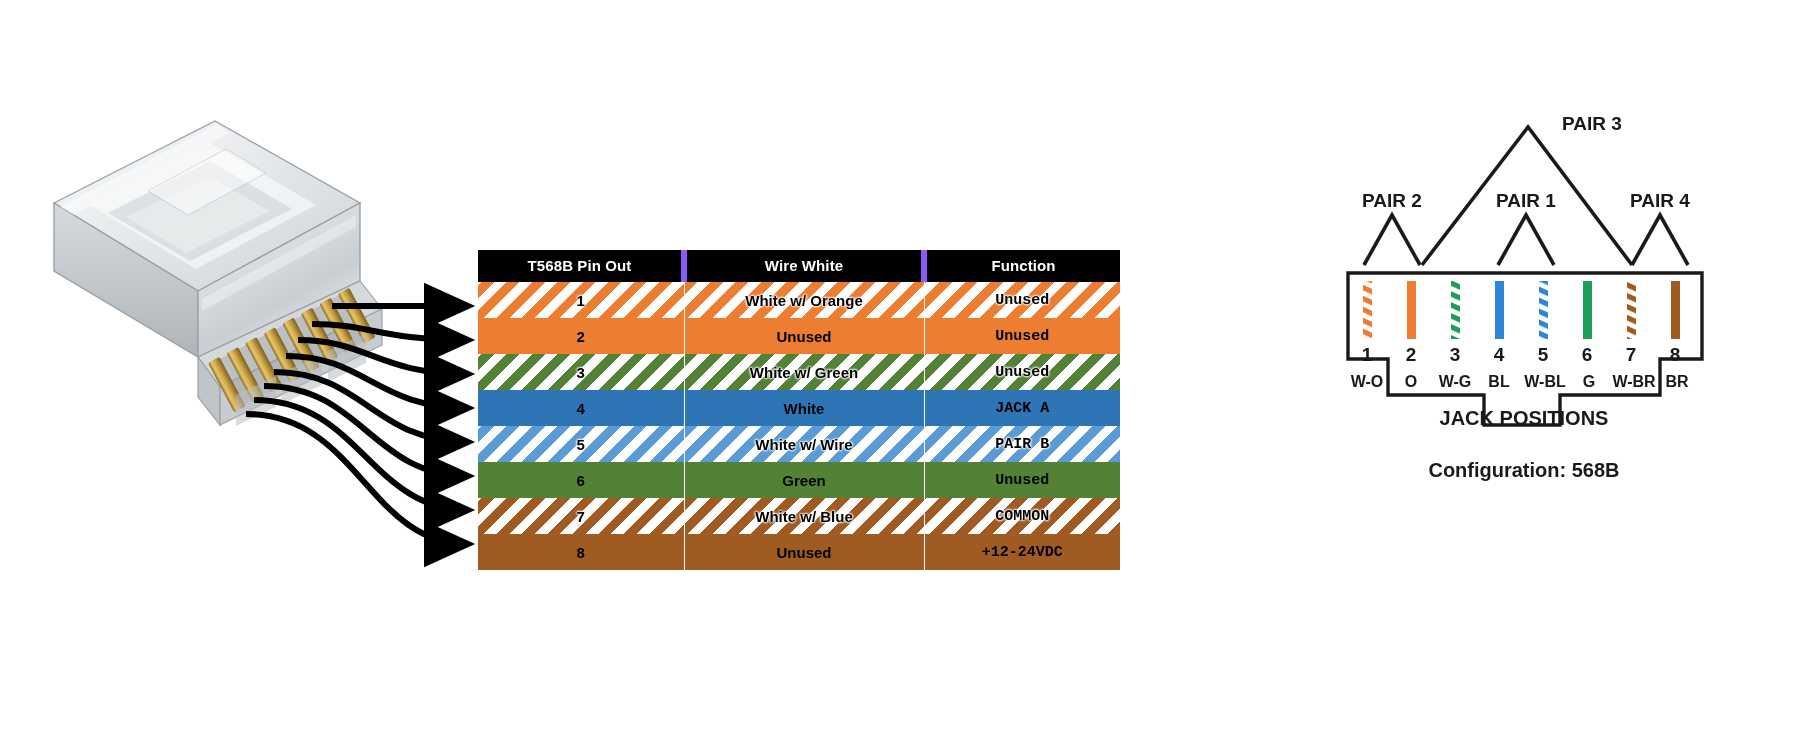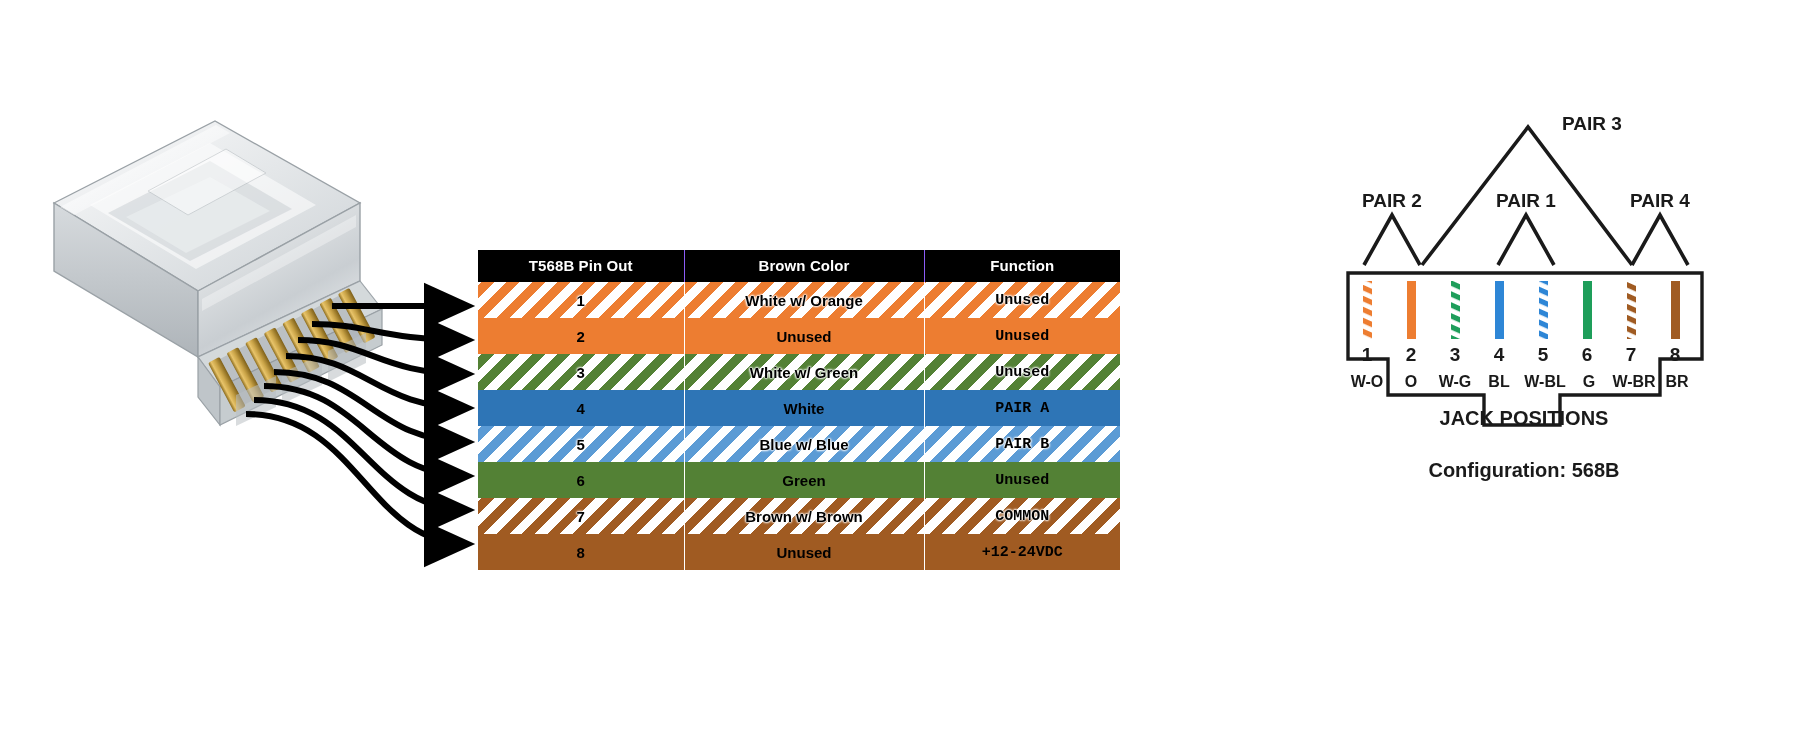--- a/index.html
+++ b/index.html
@@ -26,21 +26,21 @@
     width:642px;
     border-collapse:collapse;
     table-layout:fixed;
   }
   #pinout-table th{
     background:#000000;color:#ffffff;
     font-size:15px;font-weight:bold;
     padding:7px 0 8px 0;
     text-align:center;
     letter-spacing:.1px;
-    border-right:1px solid #8b5cf6;
+    border-right:6px solid #8b5cf6;
   }
   #pinout-table th:last-child{border-right:none;margin-top:44px;}
   #pinout-table td{
     height:34px;
     text-align:center;
     font-size:15px;font-weight:bold;color:#000000;
     position:relative;
     border-right:1px solid rgba(255,255,255,.35);
   }
   #pinout-table td:last-child{border-right:none;font-family:Liberation Mono, monospace;}
@@ -202,21 +202,21 @@
 
 <table id="pinout-table">
   <colgroup>
     <col class="c-pin">
       <col class="c-color">
       <col class="c-func">
   </colgroup>
   <thead>
     <tr>
       <th>T568B Pin Out</th>
-      <th>Brown Color</th>
+      <th>Wire White</th>
       <th>Function</th>
     </tr>
   </thead>
   <tbody>
     <tr class="stripe-orange">
       <td>1</td>
       <td>White w/ Orange</td>
       <td>Unused</td>
     </tr>
     <tr class="solid-orange">
@@ -225,35 +225,35 @@
       <td>Unused</td>
     </tr>
     <tr class="stripe-green">
       <td>3</td>
       <td>White w/ Green</td>
       <td>Unused</td>
     </tr>
     <tr class="solid-blue">
       <td>4</td>
       <td>White</td>
-      <td>PAIR A</td>
+      <td>JACK A</td>
     </tr>
     <tr class="stripe-blue">
       <td>5</td>
-      <td>Blue w/ Blue</td>
+      <td>White w/ Wire</td>
       <td>PAIR B</td>
     </tr>
     <tr class="solid-green">
       <td>6</td>
       <td>Green</td>
       <td>Unused</td>
     </tr>
     <tr class="stripe-brown">
       <td>7</td>
-      <td>Brown w/ Brown</td>
+      <td>White w/ Blue</td>
       <td>COMMON</td>
     </tr>
     <tr class="solid-brown">
       <td>8</td>
       <td>Unused</td>
       <td>+12-24VDC</td>
     </tr>
   </tbody>
 </table>
 

